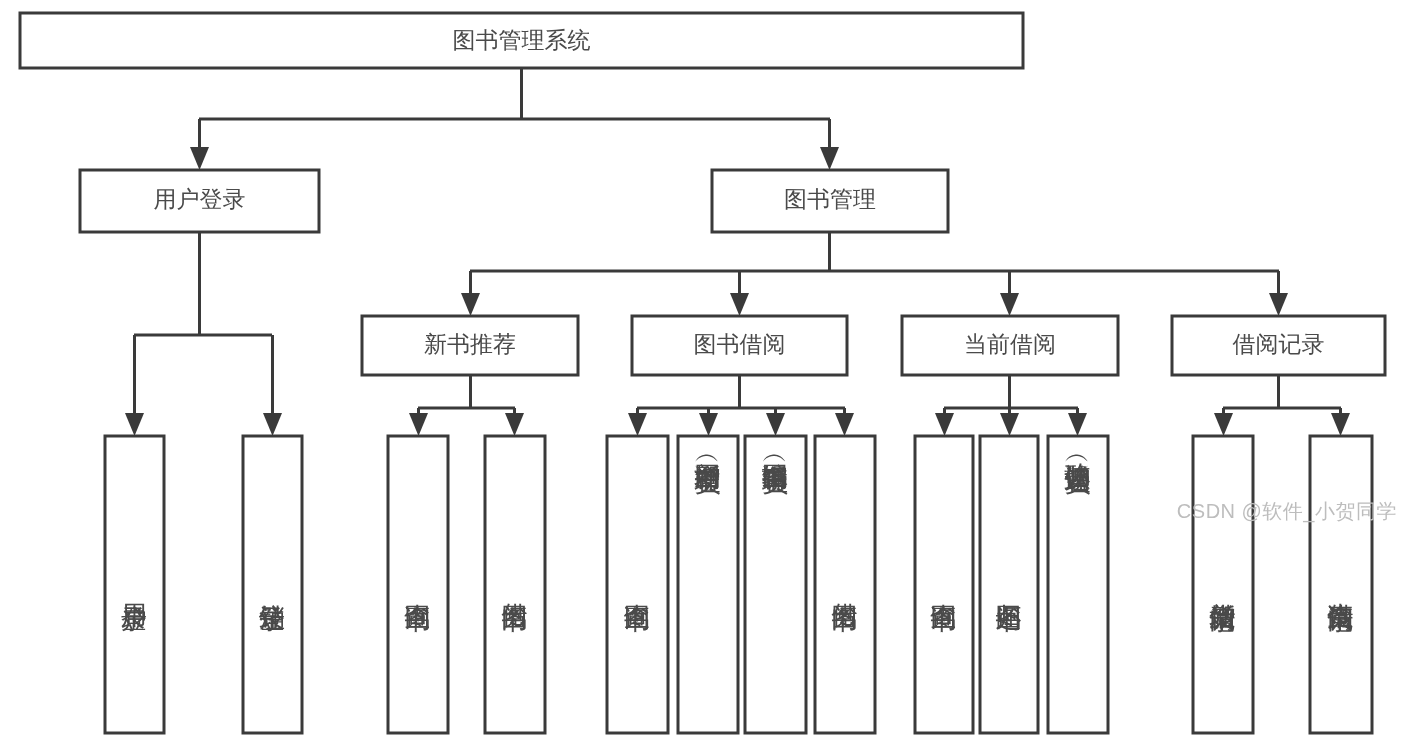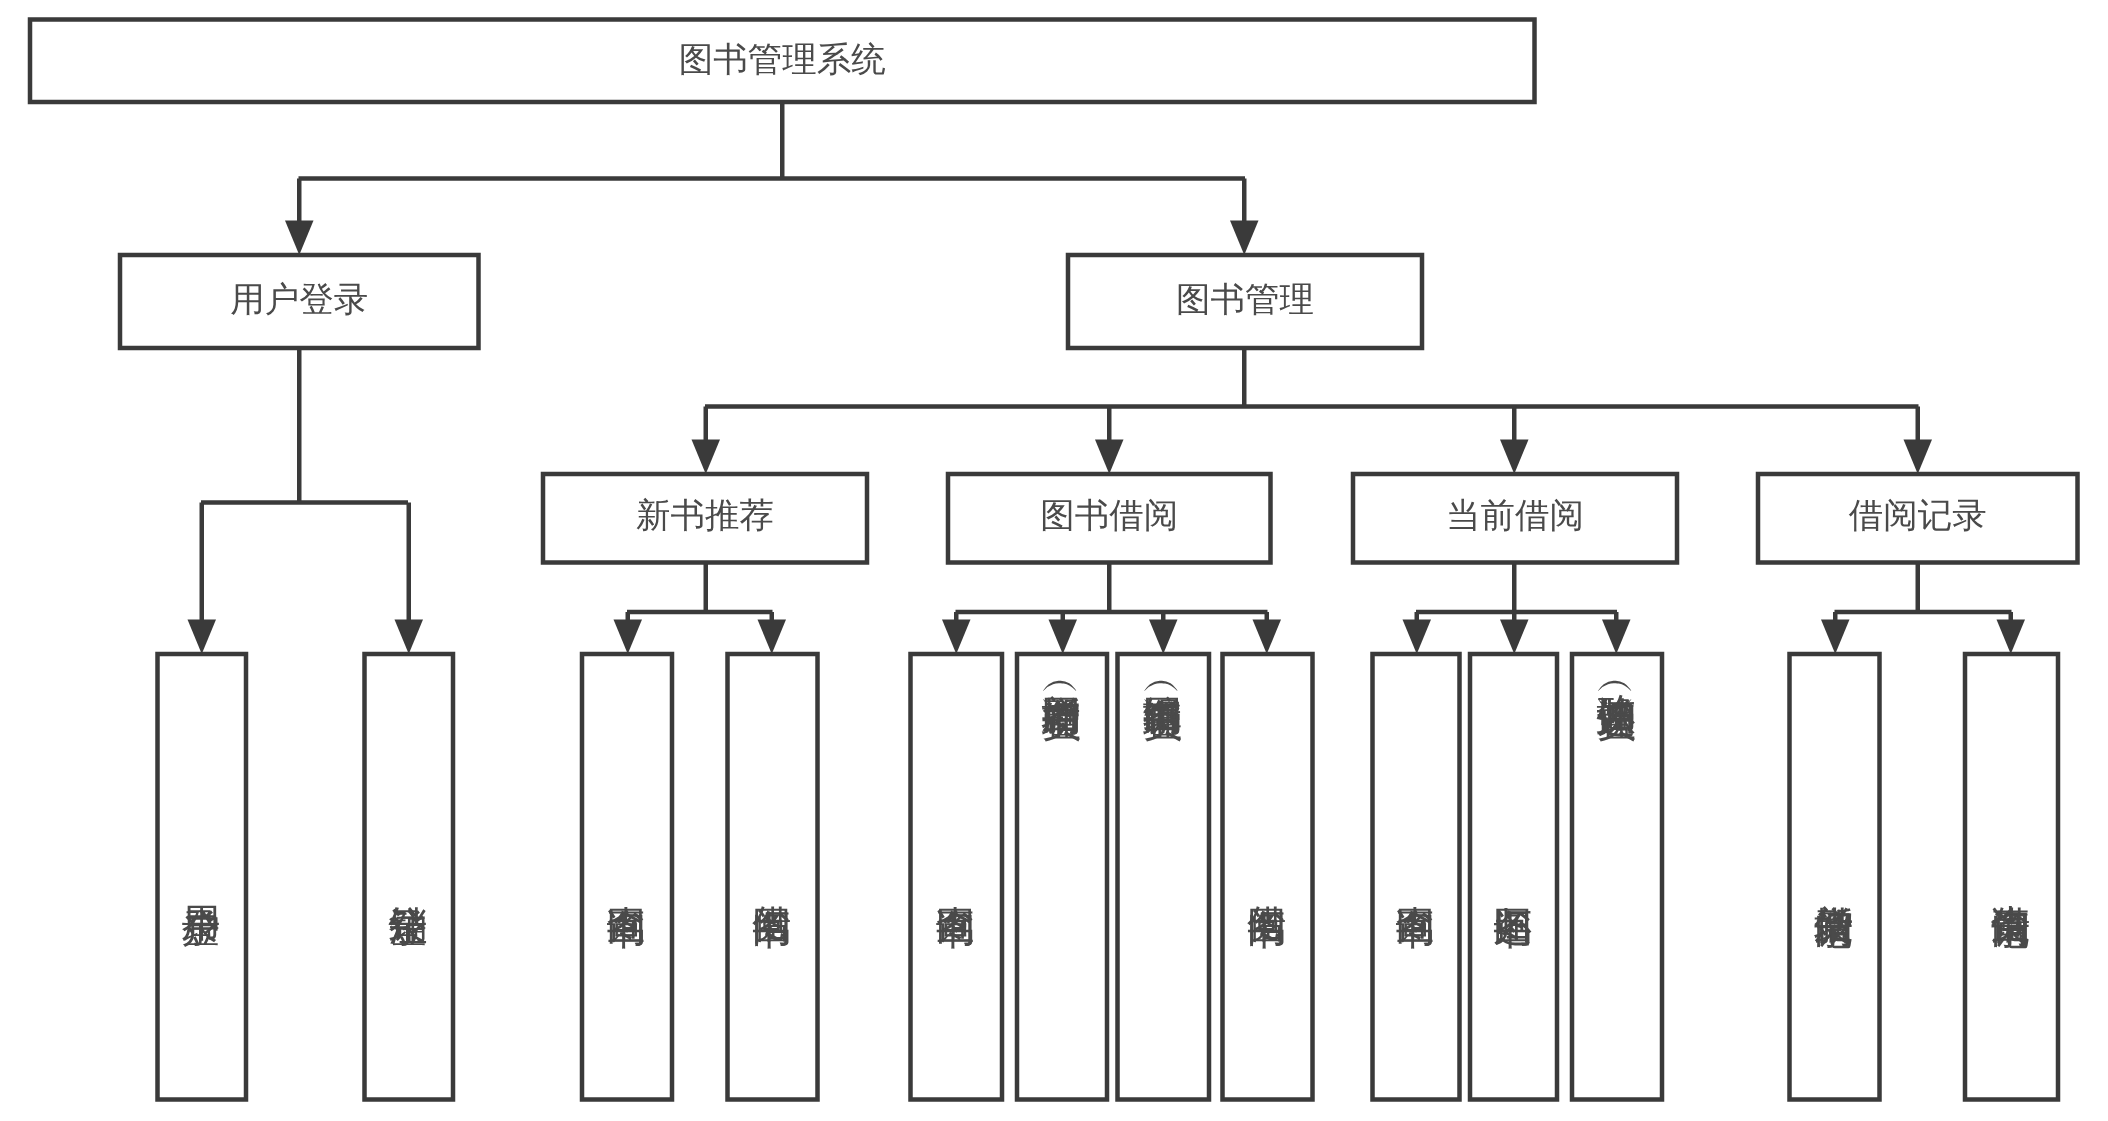--- a/index.html
+++ b/index.html
@@ -255,14 +255,15 @@
   <div class="leaf-label-wrap" style="left:1048px; top:436px; width:60px; height:297px; align-items:flex-start;">
     <span class="leaf-label" style="padding-top:6px;">确认归还（管理员）</span>
   </div>
   <div class="leaf-label-wrap" style="left:1193px; top:436px; width:60px; height:297px;">
     <span class="leaf-label">新增借阅记录</span>
   </div>
   <div class="leaf-label-wrap" style="left:1310px; top:436px; width:62px; height:297px;">
     <span class="leaf-label">查询借阅记录</span>
   </div>
 
+  <div class="watermark">CSDN @软件_小贺同学</div>
 
 </div>
 
 </body></html>

